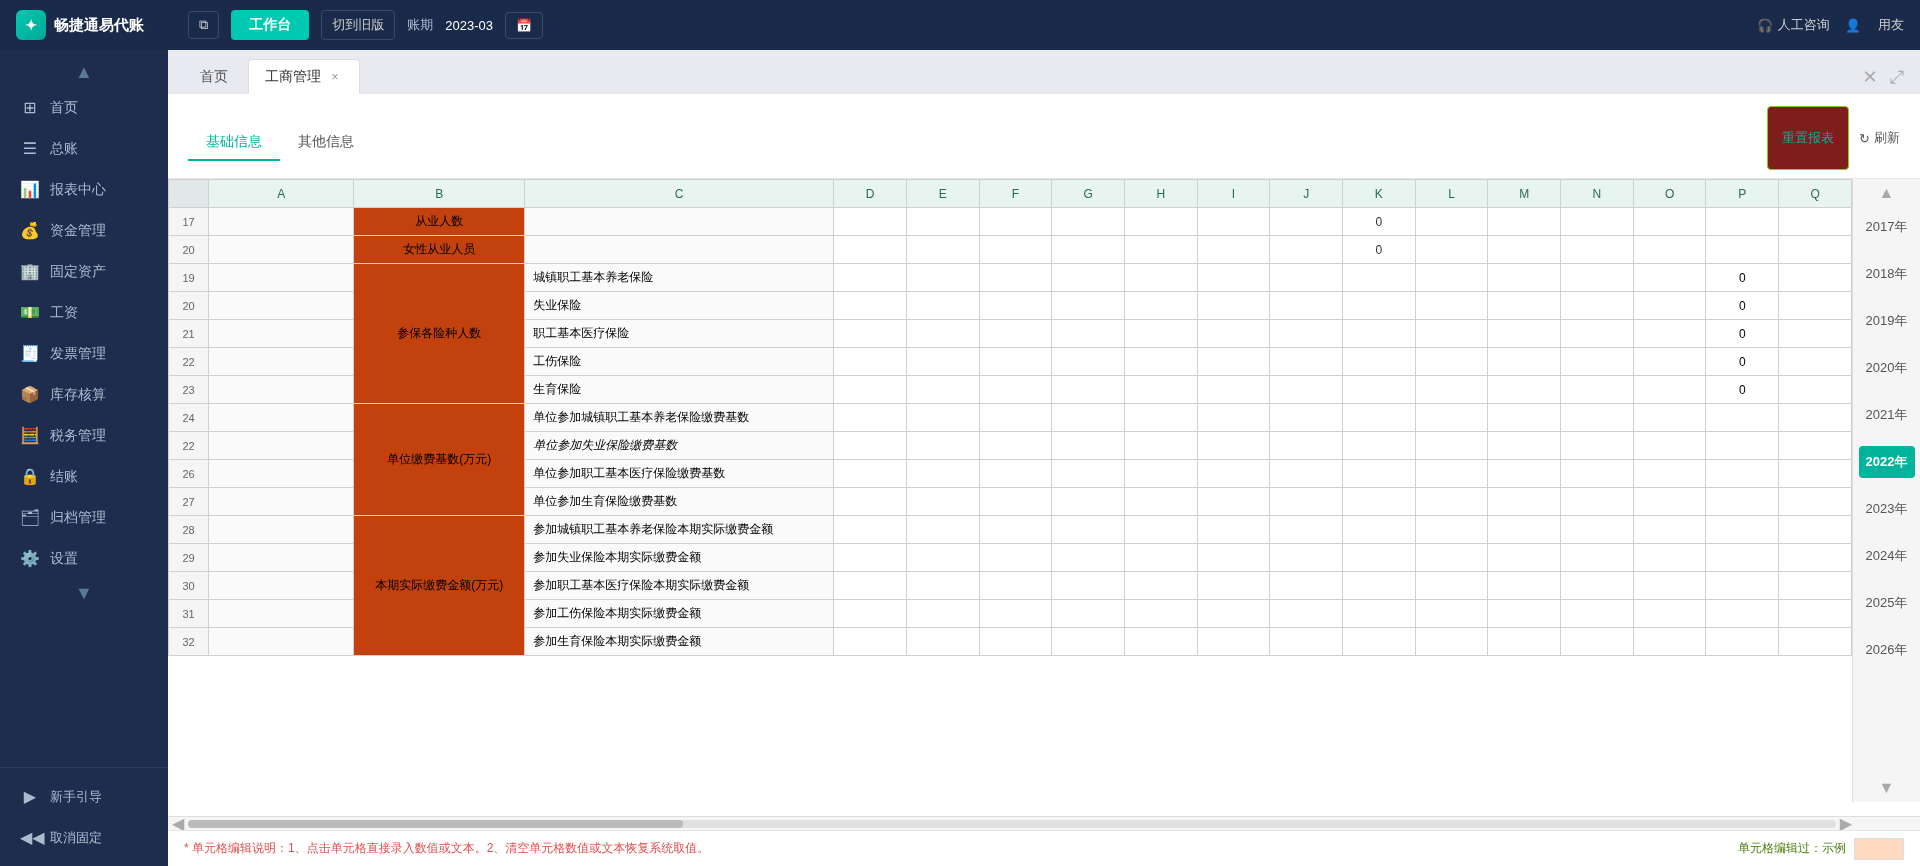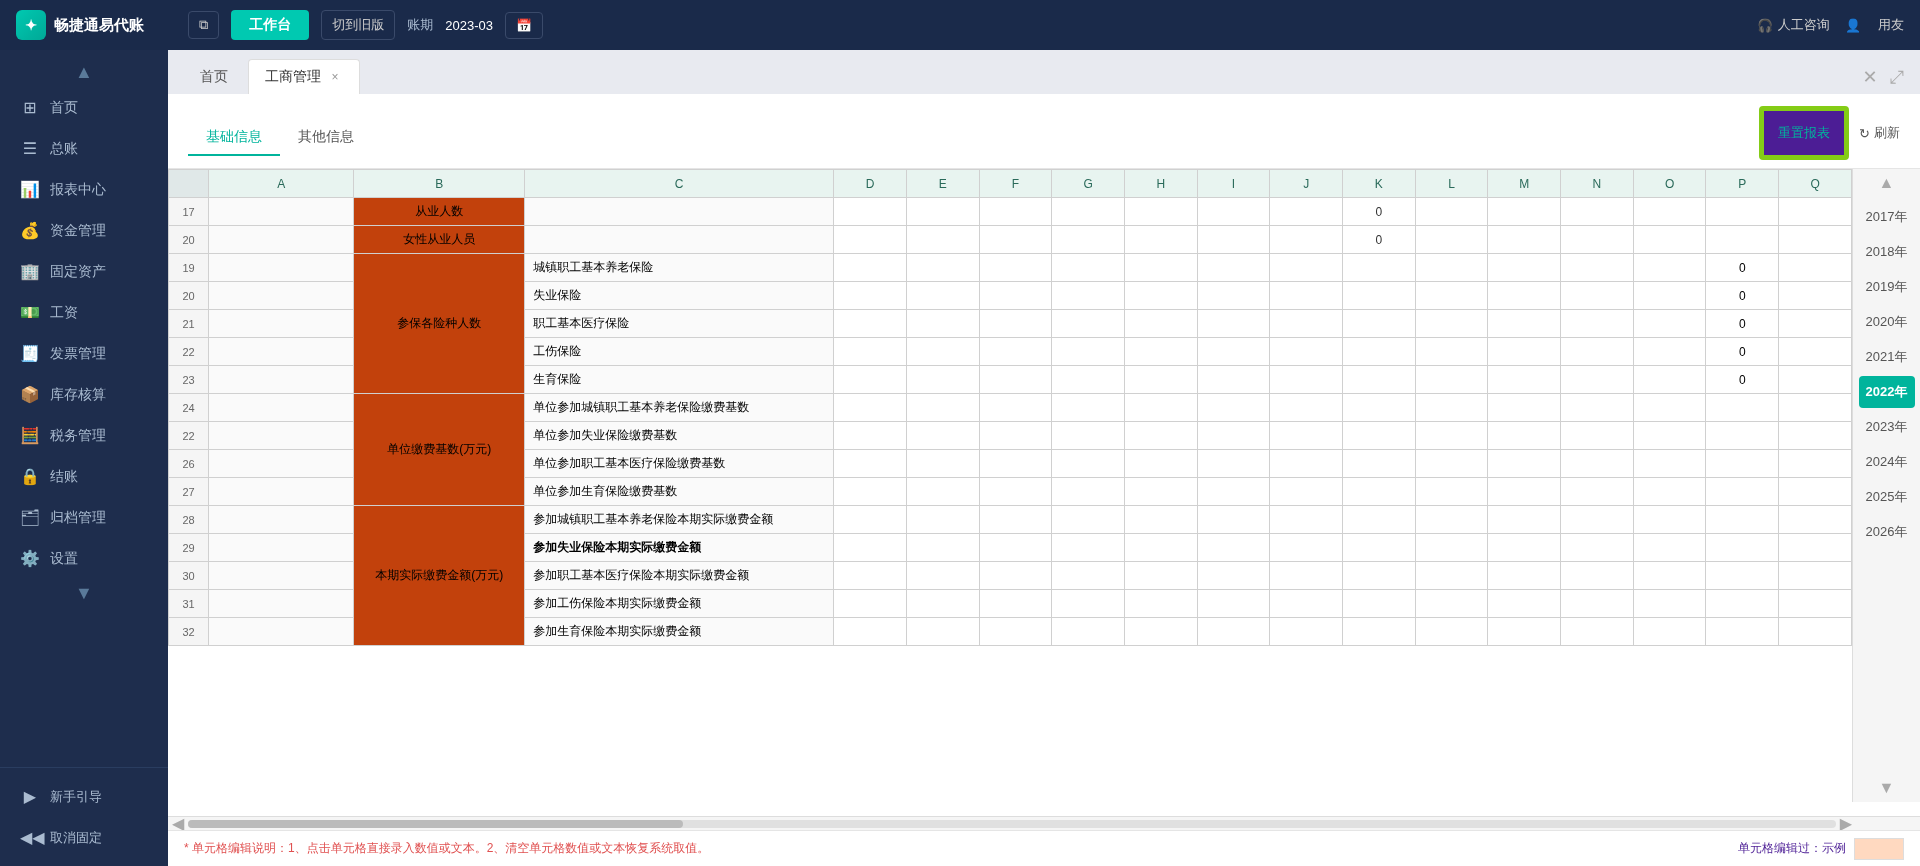--- a/index.html
+++ b/index.html
@@ -187,25 +187,25 @@
       border-bottom: 2px solid transparent;
       margin-bottom: -1px;
     }
     .sub-tab-item.active {
       color: #00b49c;
       border-bottom: 2px solid #00b49c;
       font-weight: 500;
     }
     .sub-tab-right { display: flex; align-items: center; gap: 10px; padding-bottom: 8px; }
     .reset-btn {
-      border: 5px solid #84cc16;
+      border: 1px solid #84cc16;
       color: #00b49c;
-      background: #4c1d95;
+      background: #7f1d1d;
       border-radius: 4px;
-      padding: 13px 14px;
+      padding: 22px 14px;
       cursor: pointer;
       font-size: 13px;
     }
     .refresh-btn {
       background: transparent;
       border: none;
       color: #555;
       cursor: pointer;
       font-size: 13px;
       display: flex; align-items: center; gap: 4px;
@@ -285,21 +285,21 @@
       z-index: 10;
     }
     .year-panel-scroll {
       flex: 1;
       overflow: hidden;
       display: flex;
       flex-direction: column;
       align-items: center;
       width: 100%;
       padding: 4px 0;
-      gap: 3px;
+      gap: 15px;
     }
     .year-item {
       width: 56px;
       height: 32px;
       display: flex;
       align-items: center;
       justify-content: center;
       font-size: 13px;
       color: #555;
       cursor: pointer;
@@ -336,21 +336,21 @@
       border-top: 1px solid #e5e5e5;
       display: flex;
       align-items: center;
       padding: 0 16px;
       font-size: 12px;
       color: #e05050;
       justify-content: space-between;
       flex-shrink: 0;
     }
     .bottom-right {
-      color: #4c1d95;
+      color: #4d7c0f;
       display: flex;
       align-items: center;
       gap: 8px;
     }
     .bottom-sample {
       width: 50px;
       height: 22px;
       background: #ffd9c0;
       border: 1px solid #ddd;
       display: inline-block;
@@ -687,21 +687,21 @@
                 <td class="data-cell" style="min-width: 55px;"></td>
                 <td class="data-cell" style="min-width: 55px;"></td>
                 <td class="data-cell" style="min-width: 55px;"></td>
                 <td class="data-cell" style="min-width: 55px;"></td>
                 <td style="min-width: 55px; text-align: center;"></td>
                 <td style="min-width: 55px;"></td>
               </tr>
               <tr>
                 <td class="row-num">22</td>
                 <td class="col-a"></td>
-                <td class="col-c" style="padding-left: 8px;">单位参加失业保险缴费基数</td>
+                <td class="col-c" style="padding-left: 8px; font-style: italic;">单位参加失业保险缴费基数</td>
                 <td class="data-cell" style="min-width: 55px;"></td>
                 <td class="data-cell" style="min-width: 55px;"></td>
                 <td class="data-cell" style="min-width: 55px;"></td>
                 <td class="data-cell" style="min-width: 55px;"></td>
                 <td class="data-cell" style="min-width: 55px;"></td>
                 <td class="data-cell" style="min-width: 55px;"></td>
                 <td class="data-cell" style="min-width: 55px;"></td>
                 <td class="col-k"></td>
                 <td class="data-cell" style="min-width: 55px;"></td>
                 <td class="data-cell" style="min-width: 55px;"></td>
@@ -764,21 +764,21 @@
                 <td class="data-cell" style="min-width: 55px;"></td>
                 <td class="data-cell" style="min-width: 55px;"></td>
                 <td class="data-cell" style="min-width: 55px;"></td>
                 <td class="data-cell" style="min-width: 55px;"></td>
                 <td style="min-width: 55px; text-align: center;"></td>
                 <td style="min-width: 55px;"></td>
               </tr>
               <tr>
                 <td class="row-num">29</td>
                 <td class="col-a"></td>
-                <td class="col-c" style="padding-left: 8px; font-weight: bold;">参加失业保险本期实际缴费金额</td>
+                <td class="col-c" style="padding-left: 8px;">参加失业保险本期实际缴费金额</td>
                 <td class="data-cell" style="min-width: 55px;"></td>
                 <td class="data-cell" style="min-width: 55px;"></td>
                 <td class="data-cell" style="min-width: 55px;"></td>
                 <td class="data-cell" style="min-width: 55px;"></td>
                 <td class="data-cell" style="min-width: 55px;"></td>
                 <td class="data-cell" style="min-width: 55px;"></td>
                 <td class="data-cell" style="min-width: 55px;"></td>
                 <td class="col-k"></td>
                 <td class="data-cell" style="min-width: 55px;"></td>
                 <td class="data-cell" style="min-width: 55px;"></td>

